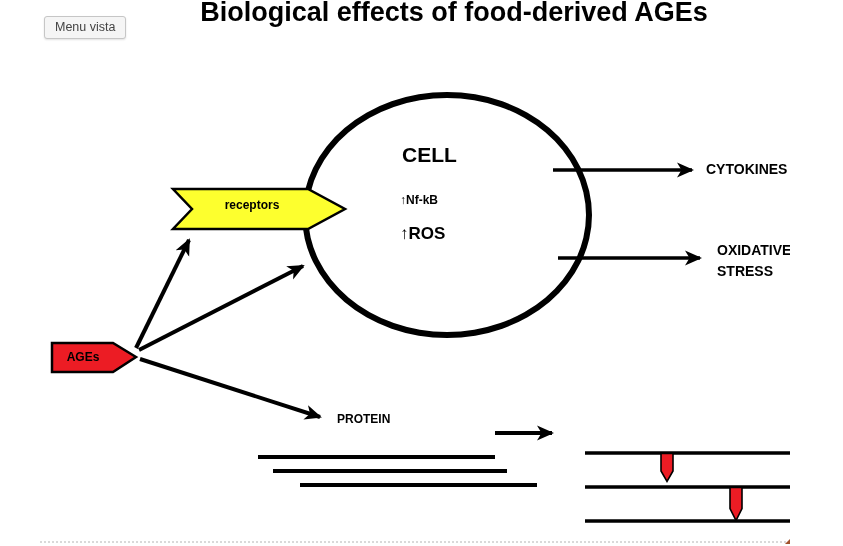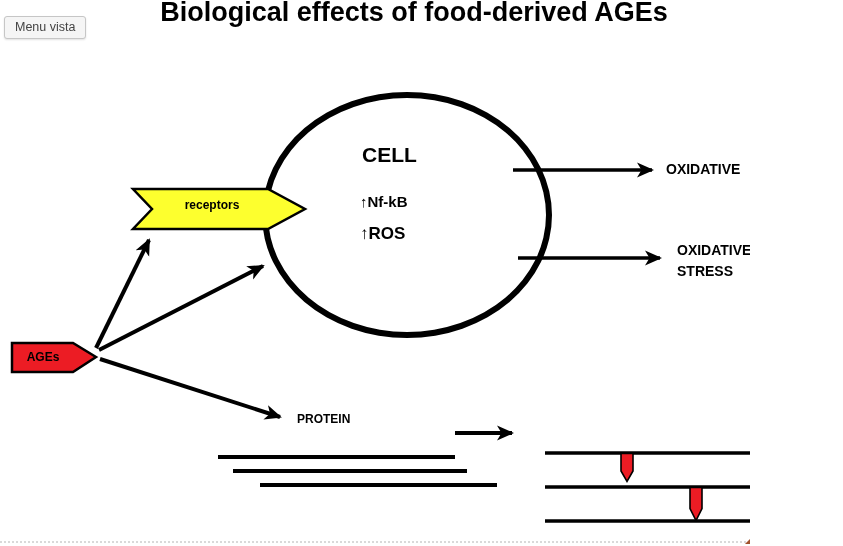--- a/index.html
+++ b/index.html
@@ -1,39 +1,39 @@
 <!DOCTYPE html>
 <html><head>
 <meta charset="utf-8">
 <style>
   * { margin:0; padding:0; box-sizing:border-box; }
   html,body { background:#ffffff; }
   .stage {
     position:relative; width:750px; height:546px; background:#ffffff;
-    font-family:"Liberation Sans", sans-serif; overflow:hidden;
+    font-family:"Liberation Sans", sans-serif; overflow:hidden;margin-left:40px;
   }
   .menu-btn {
     position:absolute; left:4px; top:16px;
     padding:3px 10px 4px 10px; font-size:12.5px; color:#444;
     background:#f5f5f5; border:1px solid #c6c6c6; border-radius:3px;
     box-shadow:0 1px 2px rgba(0,0,0,0.12); cursor:pointer;
     font-family:"Liberation Sans", sans-serif;
   }
   .title {
     position:absolute; left:0; top:-3px; width:828px; text-align:center;
     font-size:27px; font-weight:bold; color:#000;
   }
   .cell-ellipse {
     position:absolute; left:262px; top:92px; width:290px; height:246px;
     border:6px solid #000; border-radius:50%; background:transparent;
   }
   .overlay { position:absolute; left:0; top:0; width:843px; height:546px; pointer-events:none; }
   .lbl { position:absolute; font-weight:bold; color:#000; white-space:pre; }
   .lbl-cell        { left:362px; top:143px; font-size:21px; }
-  .lbl-effect1     { left:360px; top:193px; font-size:15px; }
+  .lbl-effect1     { left:360px; top:193px; font-size:12px; }
   .lbl-effect2     { left:360px; top:224px; font-size:17px; }
   .lbl-cytokines   { left:666px; top:161px; font-size:14px; }
   .lbl-oxidative   { left:677px; top:240px; font-size:14px; line-height:21px; white-space:normal; width:100px; }
   .lbl-protein     { left:297px; top:412px; font-size:12px; }
   .lbl-crosslink   { left:576px; top:412px; font-size:16px; }
   .lbl-receptors   { left:156px; top:198px; width:112px; text-align:center; font-size:12px; }
   .lbl-ages        { left:12px;  top:350px; width:62px;  text-align:center; font-size:12px; }
   .bottom-dots {
     position:absolute; left:0; right:0; bottom:3px; height:0;
     border-bottom:2px dotted #d9d9d9;
@@ -87,20 +87,20 @@
     <polygon points="12,343 73,343 96,357 73,372 12,372" stroke="#000" stroke-width="2.5" fill="#ec1c24"></polygon>
   </svg>
 
   <div class="lbl lbl-receptors">receptors</div>
   <div class="lbl lbl-ages">AGEs</div>
 
   <div class="lbl lbl-cell">CELL</div>
   <div class="lbl lbl-effect1">↑Nf-kB</div>
   <div class="lbl lbl-effect2">↑ROS</div>
 
-  <div class="lbl lbl-cytokines">OXIDATIVE</div>
+  <div class="lbl lbl-cytokines">CYTOKINES</div>
   <div class="lbl lbl-oxidative">OXIDATIVE STRESS</div>
 
   <div class="lbl lbl-protein">PROTEIN</div>
 
   <div class="bottom-dots"></div>
   <div class="corner-mark"></div>
 </div>
 
 </body></html>

